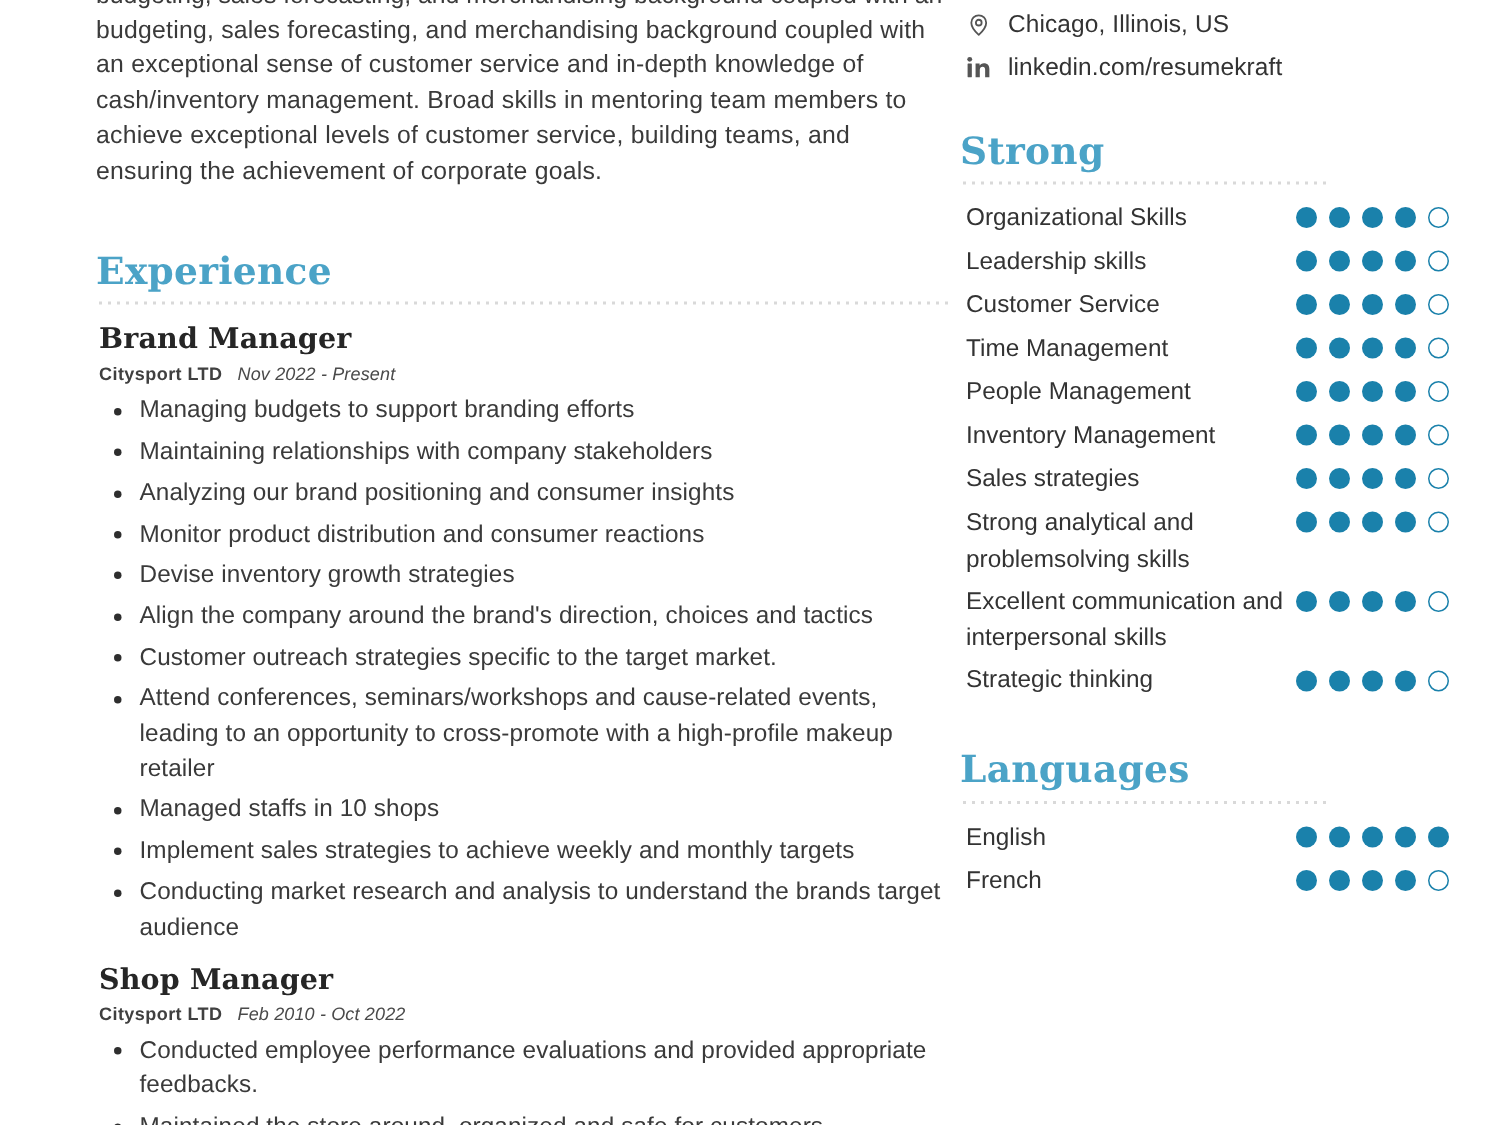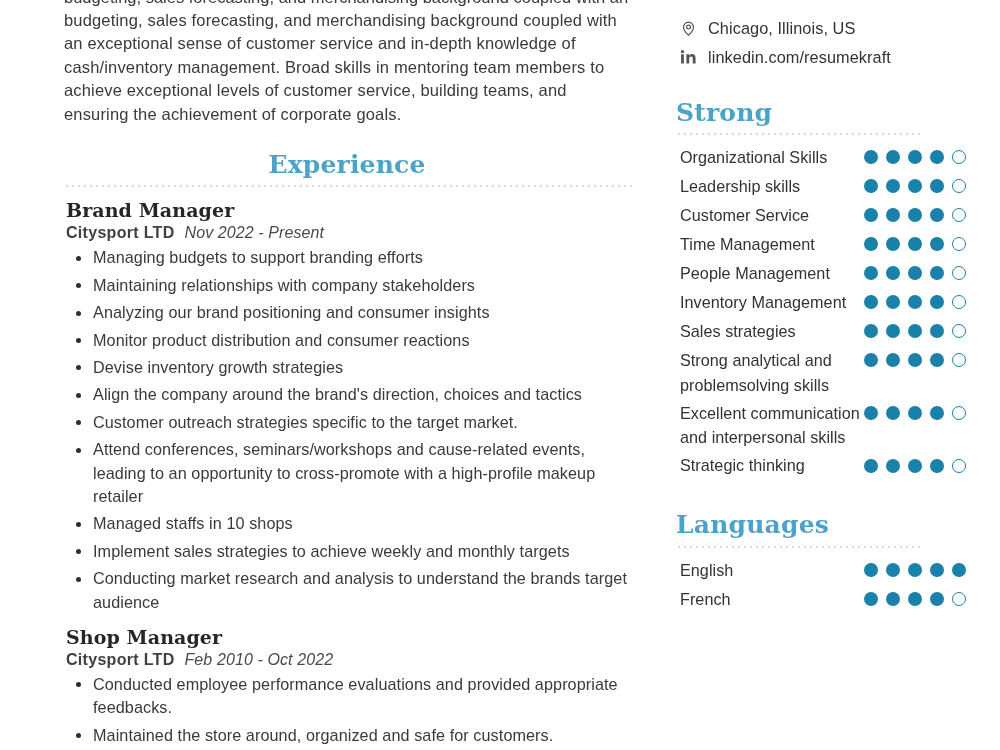--- a/index.html
+++ b/index.html
@@ -51,22 +51,21 @@
     position: absolute;
     top: -14px;
     left: 0;
     white-space: nowrap;
     font-size: 16.5px;
     line-height: 23.4px;
     color: #3a3a3a;
   }
 
   .section-head {
-    margin-top: 26px;
-    text-align: center;
+    margin-top: 42px;
   }
   .section-title {
     font-family: "DejaVu Serif", "Liberation Serif", serif;
     font-weight: 700;
     font-size: 25px;
     line-height: 1.05;
     color: #4ba3c7;
     letter-spacing: 0.2px;
     margin: 0;
   }
@@ -86,21 +85,21 @@
   .job-title {
     font-family: "DejaVu Serif", "Liberation Serif", serif;
     font-weight: 700;
     font-size: 19px;
     color: #262626;
     margin: 0 0 1px 2px;
     letter-spacing: 0.1px;
   }
   .job-meta {
     margin: 0 0 1px 2px;
-    font-size: 16px;
+    font-size: 12px;
     line-height: 22px;
     white-space: nowrap;
   }
   .company {
     font-weight: 600;
     color: #404040;
     letter-spacing: 0.3px;
   }
   .dates {
     font-style: italic;
@@ -130,23 +129,22 @@
     width: 5px;
     height: 5px;
     border-radius: 50%;
     background: #2e2e2e;
   }
 
   
   .side-col {
     width: 360px;
     box-sizing: border-box;
-    padding: 14px 20px 0 0;
+    padding: 2px 20px 0 0;
     position: relative;
-    margin-left: 36px;
   }
   .contact-list {
     margin: 0;
     padding: 0;
     list-style: none;
   }
   .contact-row {
     display: flex;
     align-items: center;
     gap: 11px;

